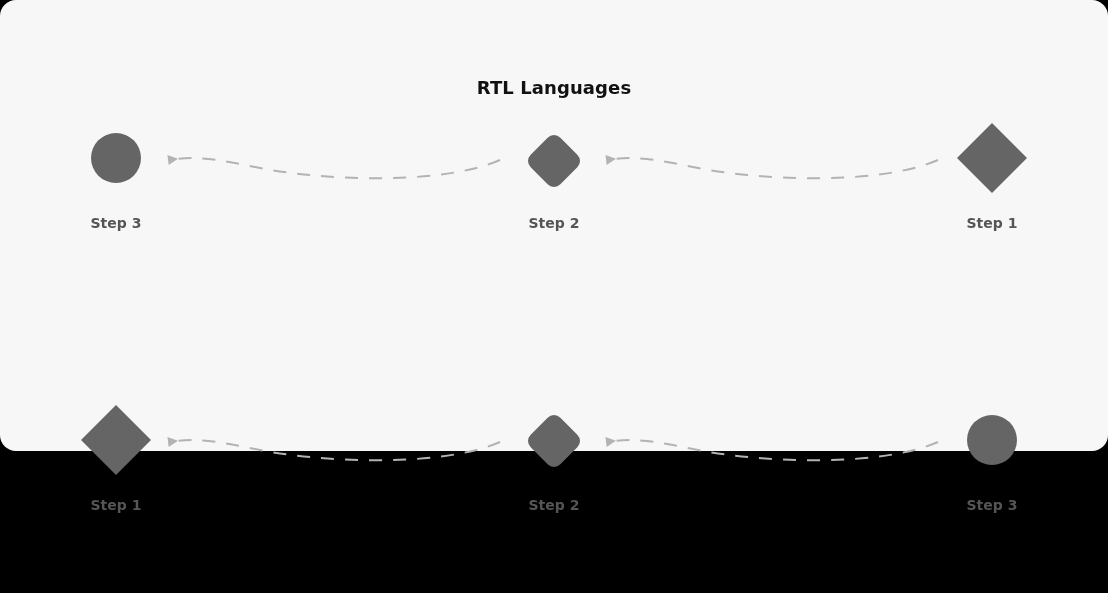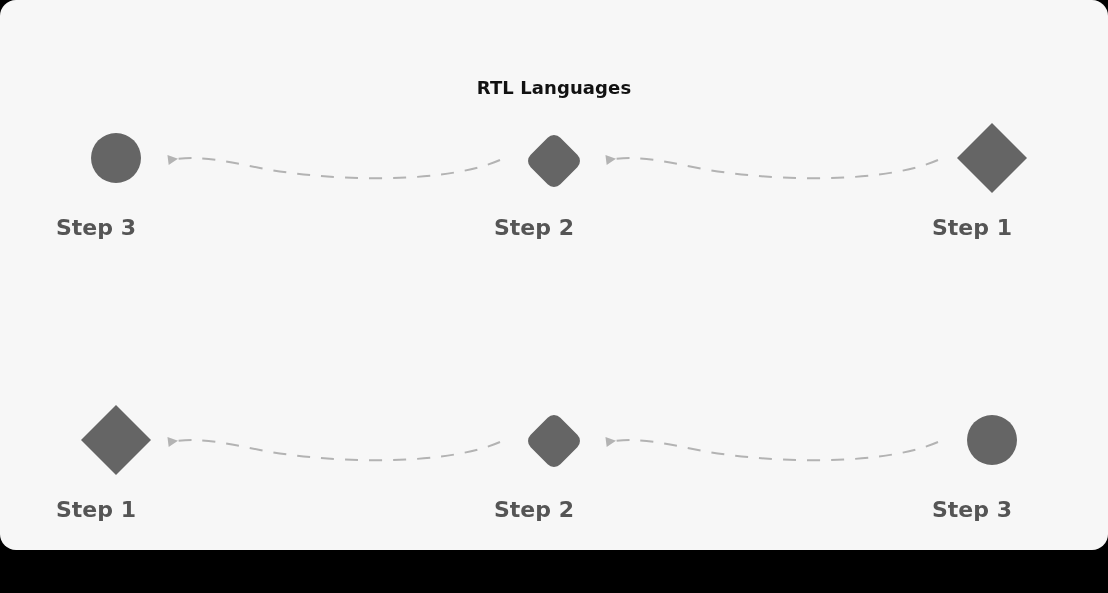--- a/index.html
+++ b/index.html
@@ -1,19 +1,19 @@
 <!DOCTYPE html>
 <html><head>
 <meta charset="utf-8">
 <style>
   html, body { margin: 0; padding: 0; background: #000000; }
   body { width: 1108px; height: 593px; position: relative; overflow: hidden; font-family: "DejaVu Sans", "Liberation Sans", sans-serif; }
-  .card { position: absolute; left: 0; top: 0; width: 1108px; height: 550px; background: #f7f7f7; border-radius: 16px; }
+  .card { position: absolute; left: 0; top: 0; width: 1108px; height: 451px; background: #f7f7f7; border-radius: 16px; }
   .title { position: absolute; left: 0; width: 1108px; text-align: center; font-size: 18px; font-weight: bold; color: #111111; letter-spacing: 0.1px; }
-  .label { position: absolute; width: 120px; text-align: left; font-size: 22px; font-weight: bold; color: #555555; }
+  .label { position: absolute; width: 120px; text-align: center; font-size: 14px; font-weight: bold; color: #555555; }
   svg.layer { position: absolute; left: 0; top: 0; }
 </style>
 </head>
 <body>
 
 <div class="card">
 
   <svg class="layer" width="1108" height="593" viewBox="0 0 1108 593">
     <defs>
       <marker id="ah" markerWidth="12" markerHeight="12" refX="2" refY="5" orient="auto" markerUnits="userSpaceOnUse">

